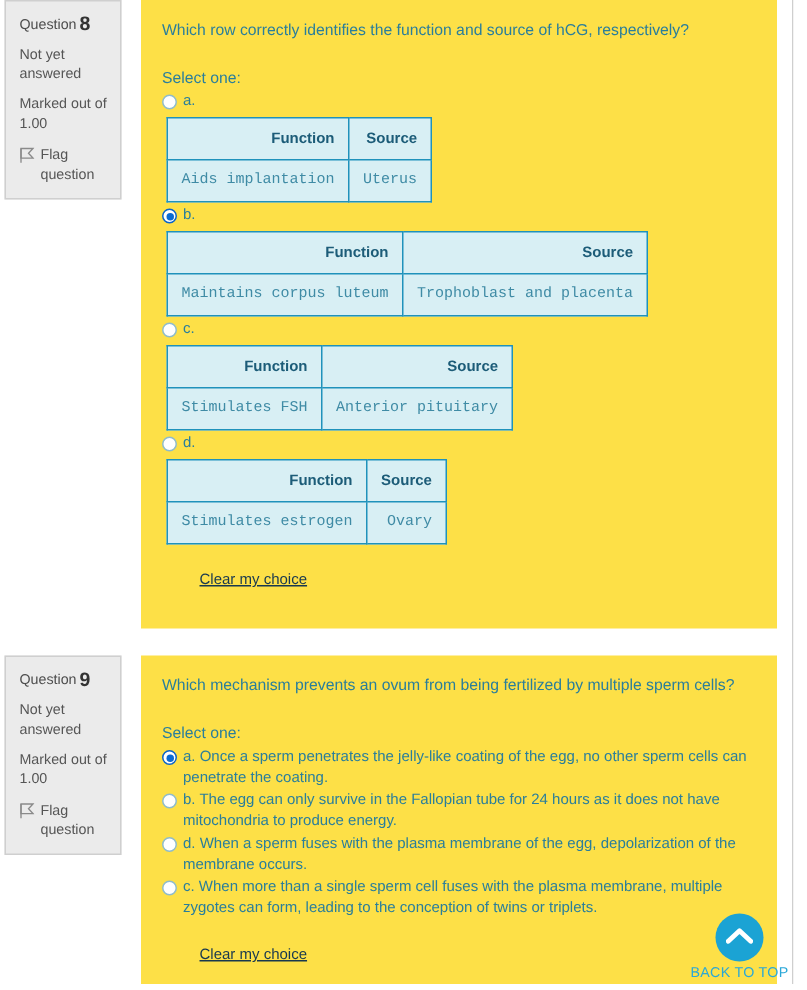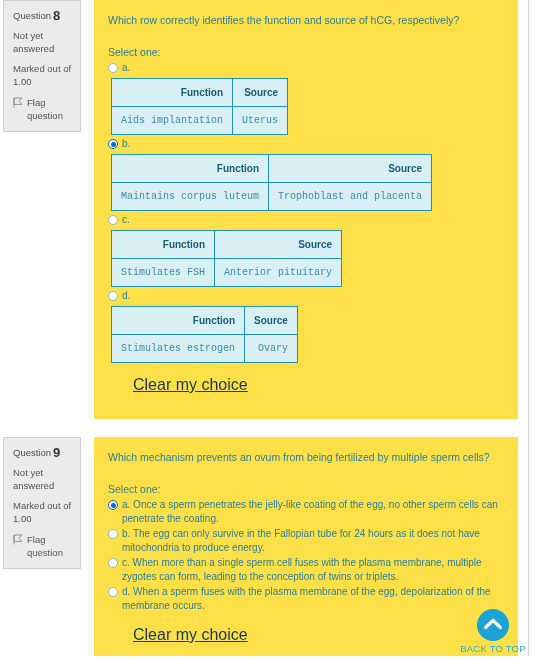--- a/index.html
+++ b/index.html
@@ -176,21 +176,21 @@
   table.opt td {
     color: #3f8ba5;
     font-weight: normal;
     padding: 8px 9px;
     font-family: Liberation Mono, monospace;
   }
 
   
   .clear-wrap { margin-top: 13px; padding-left: 25px; }
   .clear-link {
-    font-size: 16px;
+    font-size: 10px;
     color: #18384f;
     text-decoration: underline;
     cursor: pointer;
     font-weight: normal;
   }
 
   
   .back-to-top {
     position: absolute;
     right: 12px;
@@ -354,25 +354,25 @@
         <div class="ansline">
           <span class="radio checked"></span>
           <span class="answer-text">a. Once a sperm penetrates the jelly-like coating of the egg, no other sperm cells can penetrate the coating.</span>
         </div>
         <div class="ansline">
           <span class="radio"></span>
           <span class="answer-text">b. The egg can only survive in the Fallopian tube for 24 hours as it does not have mitochondria to produce energy.</span>
         </div>
         <div class="ansline">
           <span class="radio"></span>
-          <span class="answer-text">c. When more than a single sperm cell fuses with the plasma membrane, multiple zygotes can form, leading to the conception of twins or triplets.</span>
+          <span class="answer-text">d. When a sperm fuses with the plasma membrane of the egg, depolarization of the membrane occurs.</span>
         </div>
         <div class="ansline">
           <span class="radio"></span>
-          <span class="answer-text">d. When a sperm fuses with the plasma membrane of the egg, depolarization of the membrane occurs.</span>
+          <span class="answer-text">c. When more than a single sperm cell fuses with the plasma membrane, multiple zygotes can form, leading to the conception of twins or triplets.</span>
         </div>
 
         <div class="clear-wrap">
           <a class="clear-link">Clear my choice</a>
         </div>
       </div>
 
     </div>
   </div>
 

